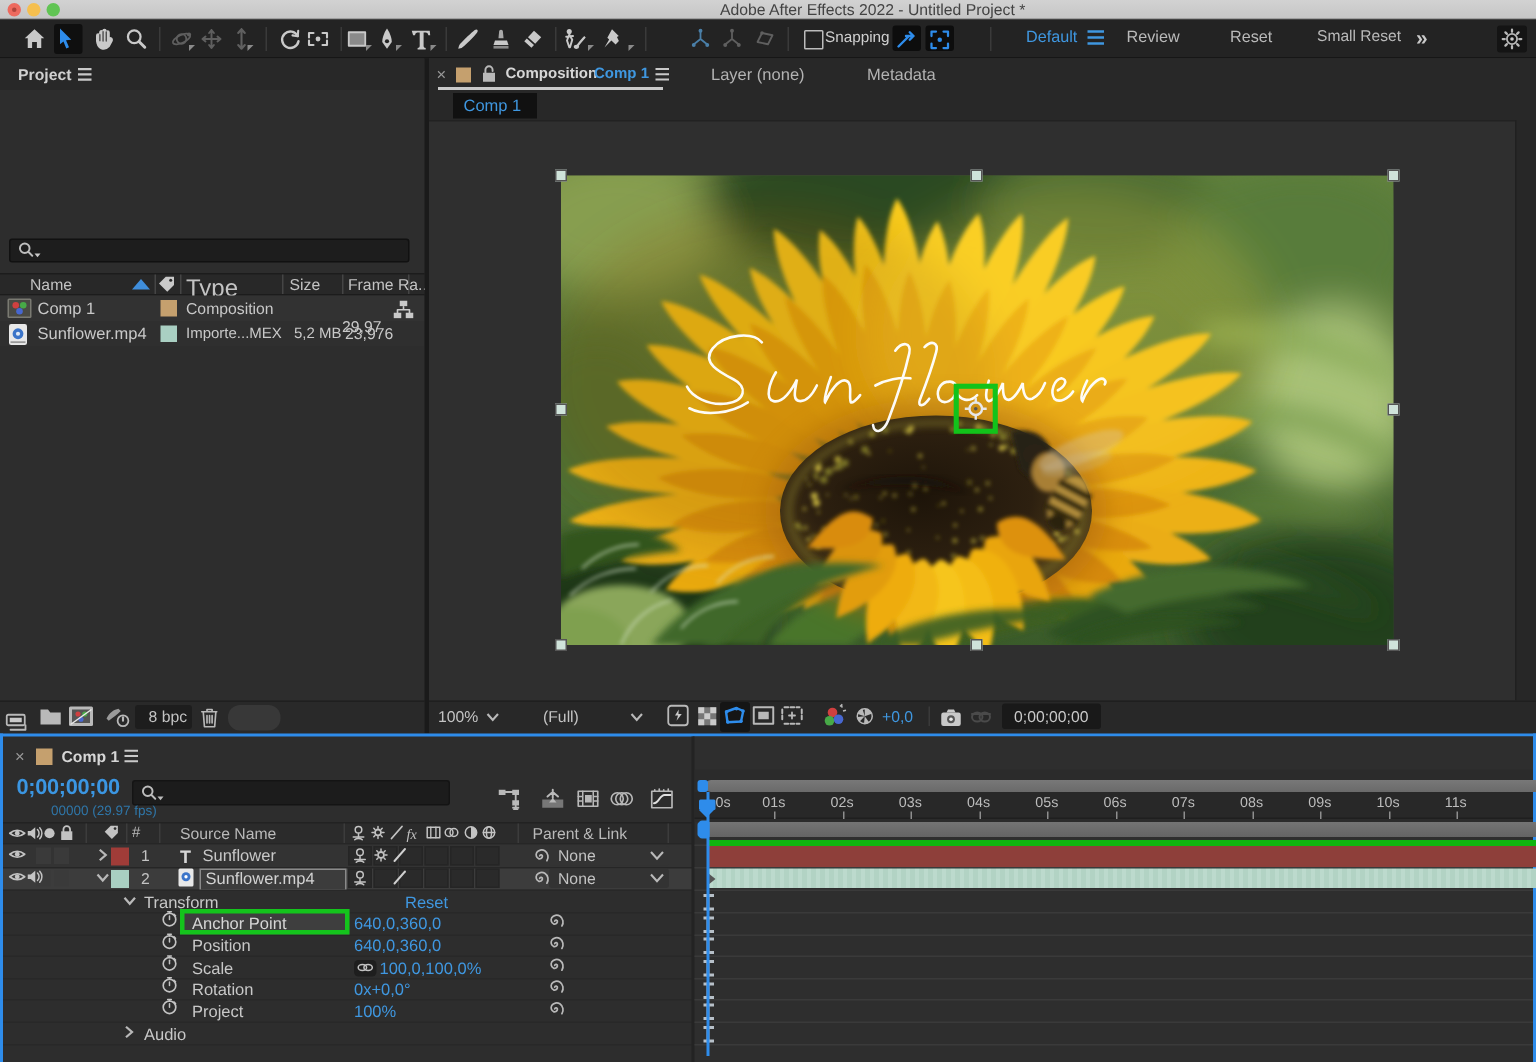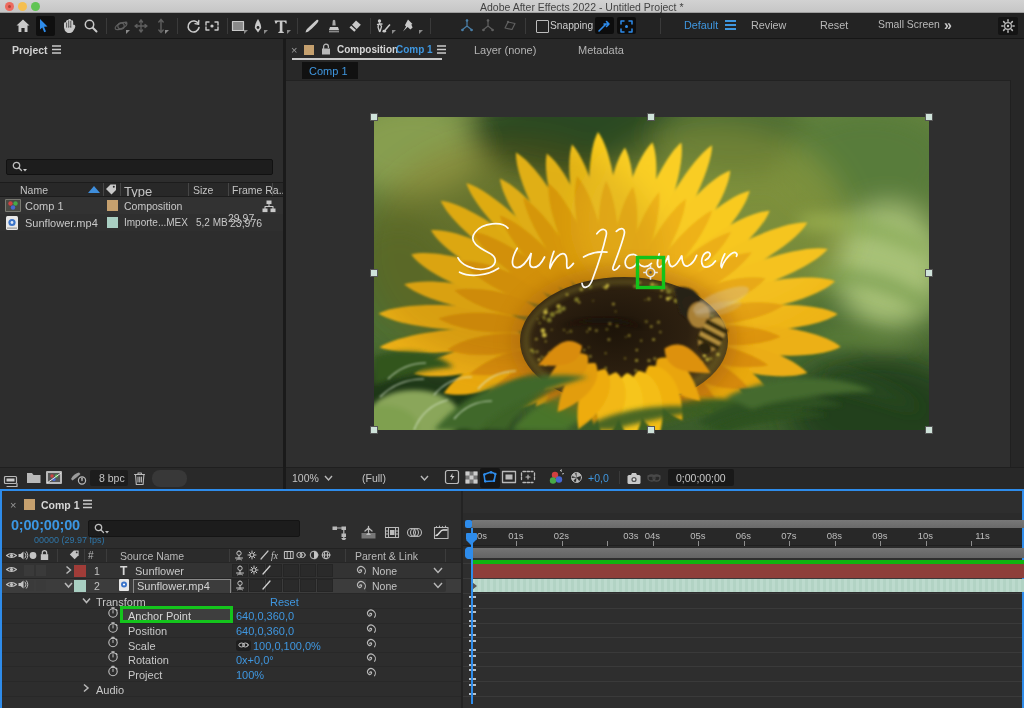--- a/index.html
+++ b/index.html
@@ -17,35 +17,35 @@
 <span class="t" style="left:480px;top:2px;color:#434343;font-size:10.5px;font-weight:400;">Adobe After Effects 2022 - Untitled Project *</span>
 <div class="b" style="left:0px;top:13px;width:1024px;height:26px;background:#232323;border-bottom:1px solid #161616;box-sizing:border-box;"></div>
 <div class="b" style="left:36px;top:16px;width:19px;height:20px;background:#0f0f0f;border-radius:2px;"></div>
 <div class="b" style="left:536px;top:20px;width:11px;height:11px;border:1.5px solid #bcbcbc;border-radius:1px;"></div>
 <span class="t" style="left:550px;top:21px;color:#cfcfcf;font-size:10.2px;font-weight:400;">Snapping</span>
 <div class="b" style="left:595px;top:17px;width:19px;height:17px;background:#0d0d0d;border-radius:2px;"></div>
 <div class="b" style="left:617px;top:17px;width:19px;height:17px;background:#0d0d0d;border-radius:2px;"></div>
 <span class="t" style="left:684px;top:20px;color:#3f97e0;font-size:10.8px;font-weight:400;">Default</span>
 <span class="t" style="left:751px;top:20px;color:#b9b9b9;font-size:10.8px;font-weight:400;">Review</span>
 <span class="t" style="left:820px;top:20px;color:#b9b9b9;font-size:10.8px;font-weight:400;">Reset</span>
-<span class="t" style="left:878px;top:20px;color:#b9b9b9;font-size:10.4px;font-weight:400;">Small Screen</span>
+<span class="t" style="left:878px;top:20px;color:#b9b9b9;font-size:10.4px;font-weight:400;">Small Reset</span>
 <span class="t" style="left:944px;top:18px;color:#c9c9c9;font-size:14px;font-weight:700;">»</span>
 <div class="b" style="left:998px;top:17px;width:20px;height:18px;background:#141414;border-radius:2px;"></div>
 <div class="b" style="left:0px;top:39px;width:283px;height:450px;background:#2d2d2d;"></div>
 <div class="b" style="left:0px;top:39px;width:283px;height:21px;background:#282828;"></div>
 <span class="t" style="left:12px;top:45px;color:#d0d0d0;font-size:10.5px;font-weight:700;">Project</span>
 <div class="b" style="left:6px;top:159px;width:267px;height:16px;background:#1d1d1d;border:1px solid #111;border-radius:2px;box-sizing:border-box;"></div>
 <div class="b" style="left:0px;top:182px;width:283px;height:15px;background:#282828;border-top:1px solid #1c1c1c;border-bottom:1px solid #1c1c1c;box-sizing:border-box;"></div>
 <span class="t" style="left:20px;top:185px;color:#c3c3c3;font-size:10.5px;font-weight:400;">Name</span>
 <div class="b" style="left:103px;top:183px;width:1px;height:13px;background:#454545;"></div>
 <div class="b" style="left:120px;top:183px;width:1px;height:13px;background:#454545;"></div>
 <div class="b" style="left:188px;top:183px;width:1px;height:13px;background:#454545;"></div>
 <div class="b" style="left:228px;top:183px;width:1px;height:13px;background:#454545;"></div>
 <div class="b" style="left:272px;top:183px;width:1px;height:13px;background:#454545;"></div>
-<span class="t" style="left:124px;top:185px;color:#c3c3c3;font-size:13px;font-weight:400;">Type</span>
+<span class="t" style="left:124px;top:185px;color:#c3c3c3;font-size:16px;font-weight:400;">Type</span>
 <span class="t" style="left:193px;top:185px;color:#c3c3c3;font-size:10.5px;font-weight:400;">Size</span>
 <span class="t" style="left:232px;top:185px;color:#c3c3c3;font-size:10.5px;font-weight:400;">Frame Ra...</span>
 <div class="b" style="left:0px;top:197px;width:283px;height:17px;background:#323232;"></div>
 <div class="b" style="left:0px;top:214px;width:283px;height:17px;background:#2f2f2f;"></div>
 <span class="t" style="left:25px;top:201px;color:#c8c8c8;font-size:11px;font-weight:400;">Comp 1</span>
 <span class="t" style="left:124px;top:201px;color:#c8c8c8;font-size:10.5px;font-weight:400;">Composition</span>
 <span class="t" style="left:228px;top:213px;color:#c8c8c8;font-size:10.5px;font-weight:400;">29,97</span>
 <span class="t" style="left:25px;top:218px;color:#c8c8c8;font-size:11px;font-weight:400;">Sunflower.mp4</span>
 <span class="t" style="left:124px;top:218px;color:#c8c8c8;font-size:10px;font-weight:400;">Importe...MEX</span>
 <span class="t" style="left:196px;top:218px;color:#c8c8c8;font-size:10px;font-weight:400;">5,2 MB</span>
@@ -470,37 +470,37 @@
 <div class="b" style="left:461px;top:491px;width:2px;height:217px;background:#232323;"></div>
 <div class="b" style="left:463px;top:513px;width:559px;height:35px;background:#2b2b2b;"></div>
 <div class="b" style="left:470px;top:519.5px;width:554px;height:8px;background:linear-gradient(#787878,#6a6a6a);border-radius:4px 0 0 4px;"></div>
 <div class="b" style="left:464.5px;top:519.5px;width:7px;height:8px;background:#2e8ceb;border-radius:2px;"></div>
 <div class="b" style="left:463px;top:528px;width:559px;height:18px;background:#282828;border-bottom:1px solid #1f1f1f;box-sizing:border-box;"></div>
 <span class="t" style="left:477px;top:531px;color:#bdbdbd;font-size:9.5px;font-weight:400;">0s</span>
 <span class="t" style="left:508.20000000000005px;top:531px;color:#bdbdbd;font-size:9.5px;font-weight:400;">01s</span>
 <div class="b" style="left:516.2px;top:541px;width:1px;height:5px;background:#8e8e8e;"></div>
 <span class="t" style="left:553.7px;top:531px;color:#bdbdbd;font-size:9.5px;font-weight:400;">02s</span>
 <div class="b" style="left:561.7px;top:541px;width:1px;height:5px;background:#8e8e8e;"></div>
-<span class="t" style="left:599.2px;top:531px;color:#bdbdbd;font-size:9.5px;font-weight:400;margin-left:24px;">03s</span>
+<span class="t" style="left:599.2px;top:531px;color:#bdbdbd;font-size:9.5px;font-weight:400;">03s</span>
 <div class="b" style="left:607.2px;top:541px;width:1px;height:5px;background:#8e8e8e;"></div>
 <span class="t" style="left:644.7px;top:531px;color:#bdbdbd;font-size:9.5px;font-weight:400;">04s</span>
 <div class="b" style="left:652.7px;top:541px;width:1px;height:5px;background:#8e8e8e;"></div>
 <span class="t" style="left:690.2px;top:531px;color:#bdbdbd;font-size:9.5px;font-weight:400;">05s</span>
 <div class="b" style="left:698.2px;top:541px;width:1px;height:5px;background:#8e8e8e;"></div>
 <span class="t" style="left:735.7px;top:531px;color:#bdbdbd;font-size:9.5px;font-weight:400;">06s</span>
 <div class="b" style="left:743.7px;top:541px;width:1px;height:5px;background:#8e8e8e;"></div>
 <span class="t" style="left:781.2px;top:531px;color:#bdbdbd;font-size:9.5px;font-weight:400;">07s</span>
 <div class="b" style="left:789.2px;top:541px;width:1px;height:5px;background:#8e8e8e;"></div>
 <span class="t" style="left:826.7px;top:531px;color:#bdbdbd;font-size:9.5px;font-weight:400;">08s</span>
 <div class="b" style="left:834.7px;top:541px;width:1px;height:5px;background:#8e8e8e;"></div>
 <span class="t" style="left:872.2px;top:531px;color:#bdbdbd;font-size:9.5px;font-weight:400;">09s</span>
 <div class="b" style="left:880.2px;top:541px;width:1px;height:5px;background:#8e8e8e;"></div>
 <span class="t" style="left:917.7px;top:531px;color:#bdbdbd;font-size:9.5px;font-weight:400;">10s</span>
 <div class="b" style="left:925.7px;top:541px;width:1px;height:5px;background:#8e8e8e;"></div>
-<span class="t" style="left:963.2px;top:531px;color:#bdbdbd;font-size:9.5px;font-weight:400;margin-left:12px;">11s</span>
+<span class="t" style="left:963.2px;top:531px;color:#bdbdbd;font-size:9.5px;font-weight:400;">11s</span>
 <div class="b" style="left:971.2px;top:541px;width:1px;height:5px;background:#8e8e8e;"></div>
 <div class="b" style="left:472px;top:548px;width:552px;height:10px;background:linear-gradient(#747474,#646464);"></div>
 <div class="b" style="left:464.5px;top:548px;width:7px;height:10px;background:#2e8ceb;border-radius:2px;"></div>
 <div class="b" style="left:463px;top:563px;width:559px;height:1px;background:#3a3a3a;"></div>
 <div class="b" style="left:463px;top:577.5px;width:559px;height:1px;background:#3a3a3a;"></div>
 <div class="b" style="left:463px;top:592.5px;width:559px;height:1px;background:#3a3a3a;"></div>
 <div class="b" style="left:463px;top:607.5px;width:559px;height:1px;background:#3a3a3a;"></div>
 <div class="b" style="left:463px;top:622.5px;width:559px;height:1px;background:#3a3a3a;"></div>
 <div class="b" style="left:463px;top:637px;width:559px;height:1px;background:#3a3a3a;"></div>
 <div class="b" style="left:463px;top:651.5px;width:559px;height:1px;background:#3a3a3a;"></div>

